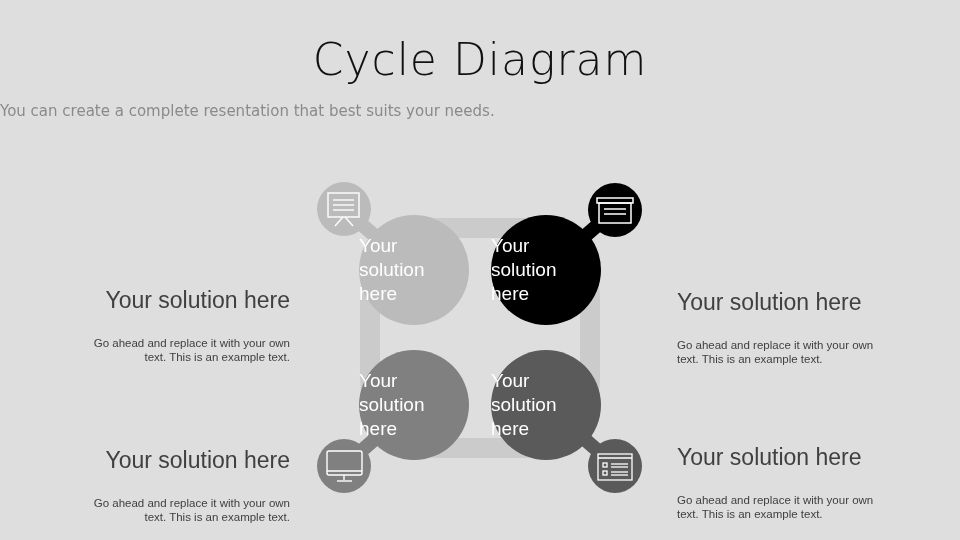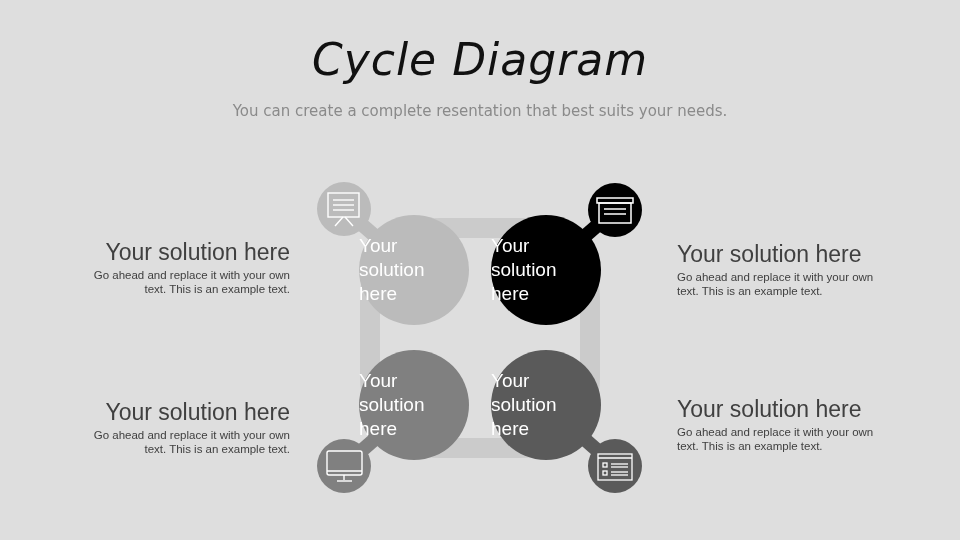--- a/index.html
+++ b/index.html
@@ -10,44 +10,42 @@
       font-family: "Liberation Sans", sans-serif;
     }
     .title {
       position: absolute; left: 0; top: 34px; width: 960px;
       text-align: center;
       font-family: "DejaVu Sans", sans-serif;
       font-weight: 200;
       font-size: 44px; color: #111;
       letter-spacing: 1px;
       transform: scaleY(1.0);
-      font-style: italic;
     }
     .subtitle {
       position: absolute; left: 0; top: 102px; width: 960px;
-      text-align: center;
       font-family: "DejaVu Sans", sans-serif;
       font-size: 15px; color: #8a8a8a;
     }
     svg.diagram { position: absolute; left: 0; top: 0; }
     .node-label {
       position: absolute; width: 110px; 
       color: #fff; font-size: 19px; line-height: 24px;
     }
     .side {
       position: absolute; width: 230px;
     }
     .side.left { text-align: right; }
     .side.right { text-align: left; }
     .side-title {
-      font-size: 23px; color: #404040; line-height: 28px;
+      font-size: 23px; color: #404040; line-height: 28px; margin-top: 48px;
     }
     .side-body {
       font-size: 11.5px; color: #404040; line-height: 14px;
-      margin-top: 2px;
+      margin-top: 22px;
     }
   </style>
 </head>
 <body>
 
 <div class="title">Cycle Diagram</div>
 <div class="subtitle">You can create a complete resentation that best suits your needs.</div>
 
 <svg class="diagram" width="960" height="540" viewBox="0 0 960 540">
 

